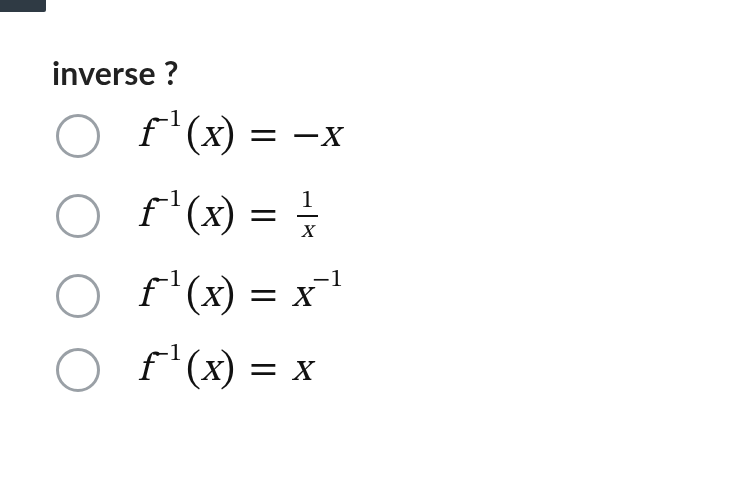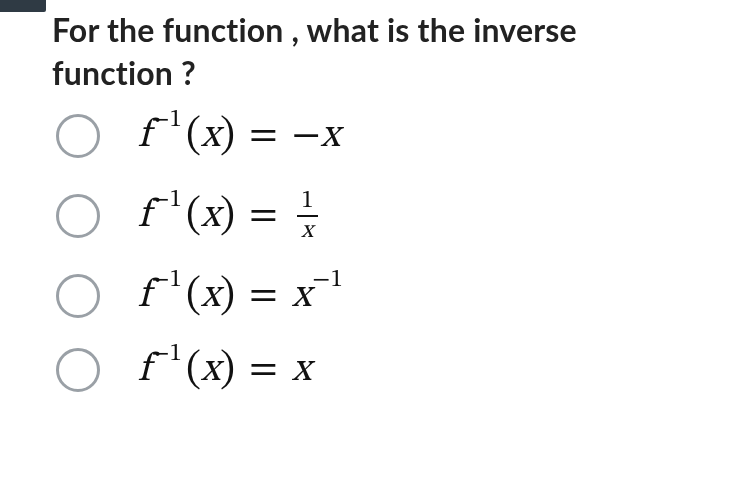--- a/index.html
+++ b/index.html
@@ -85,22 +85,22 @@
     margin: 1px 0;
   }
 </style>
 </head>
 <body>
 
 <div class="bar"></div>
 
 <div class="content">
   <p class="question">
-    <span>For the function , what is the inverse</span><br>
-    <span>function ?</span>
+    <br>
+    <span>inverse ?</span>
   </p>
 
   <div class="options">
 
     <div class="opt">
       <div class="radio"></div>
       <div class="math">
         <span class="mi">f</span><span class="sup">−1</span> <span class="lp">(</span><span class="mi">x</span><span class="rp">)</span><span class="eq">=</span><span>−</span><span class="mi">x</span>
       </div>
     </div>

